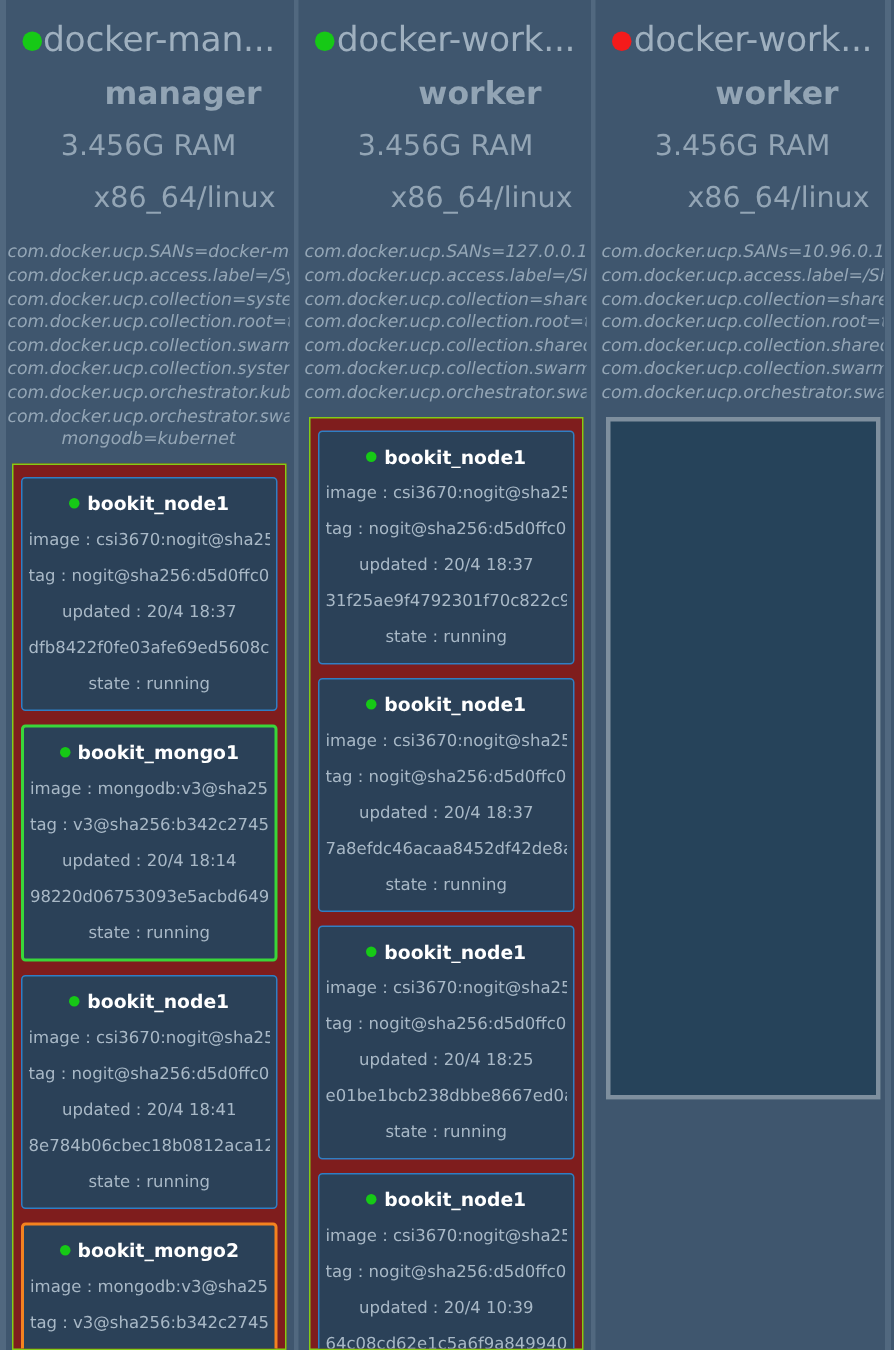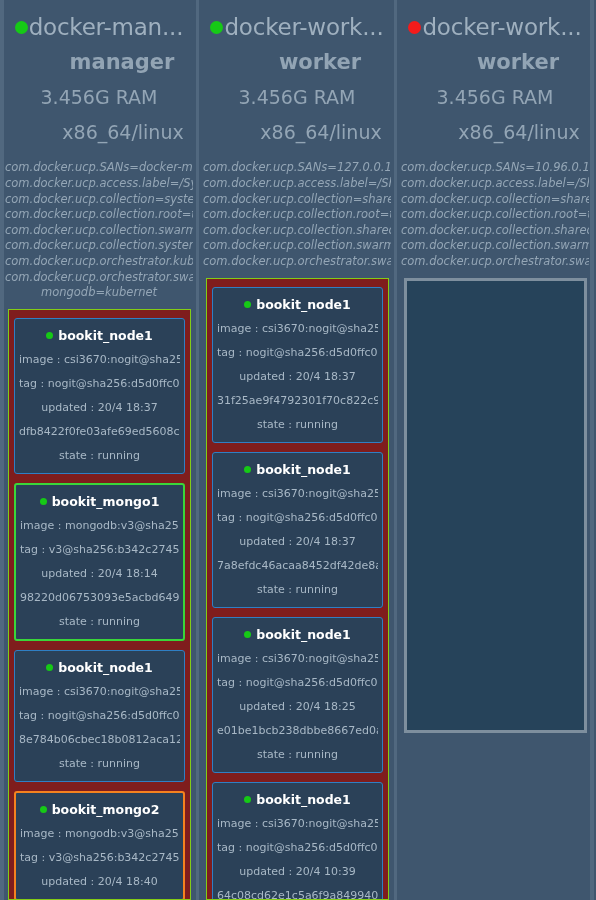--- a/index.html
+++ b/index.html
@@ -232,20 +232,21 @@
         <div class="svc-line">state : running</div>
       </div>
 
       <div class="svc-card">
         <div class="svc-name">
           <span class="sdot"></span>
           <span>bookit_node1</span>
         </div>
         <div class="svc-line">image : csi3670:nogit@sha256:d5d0f</div>
         <div class="svc-line">tag : nogit@sha256:d5d0ffc0718ab6</div>
+        <div class="svc-line">updated : 20/4 18:41</div>
         <div class="svc-line">8e784b06cbec18b0812aca1284ccba</div>
         <div class="svc-line">state : running</div>
       </div>
 
       <div class="svc-card hl-orange">
         <div class="svc-name">
           <span class="sdot"></span>
           <span>bookit_mongo2</span>
         </div>
         <div class="svc-line">image : mongodb:v3@sha256:b342c</div>

